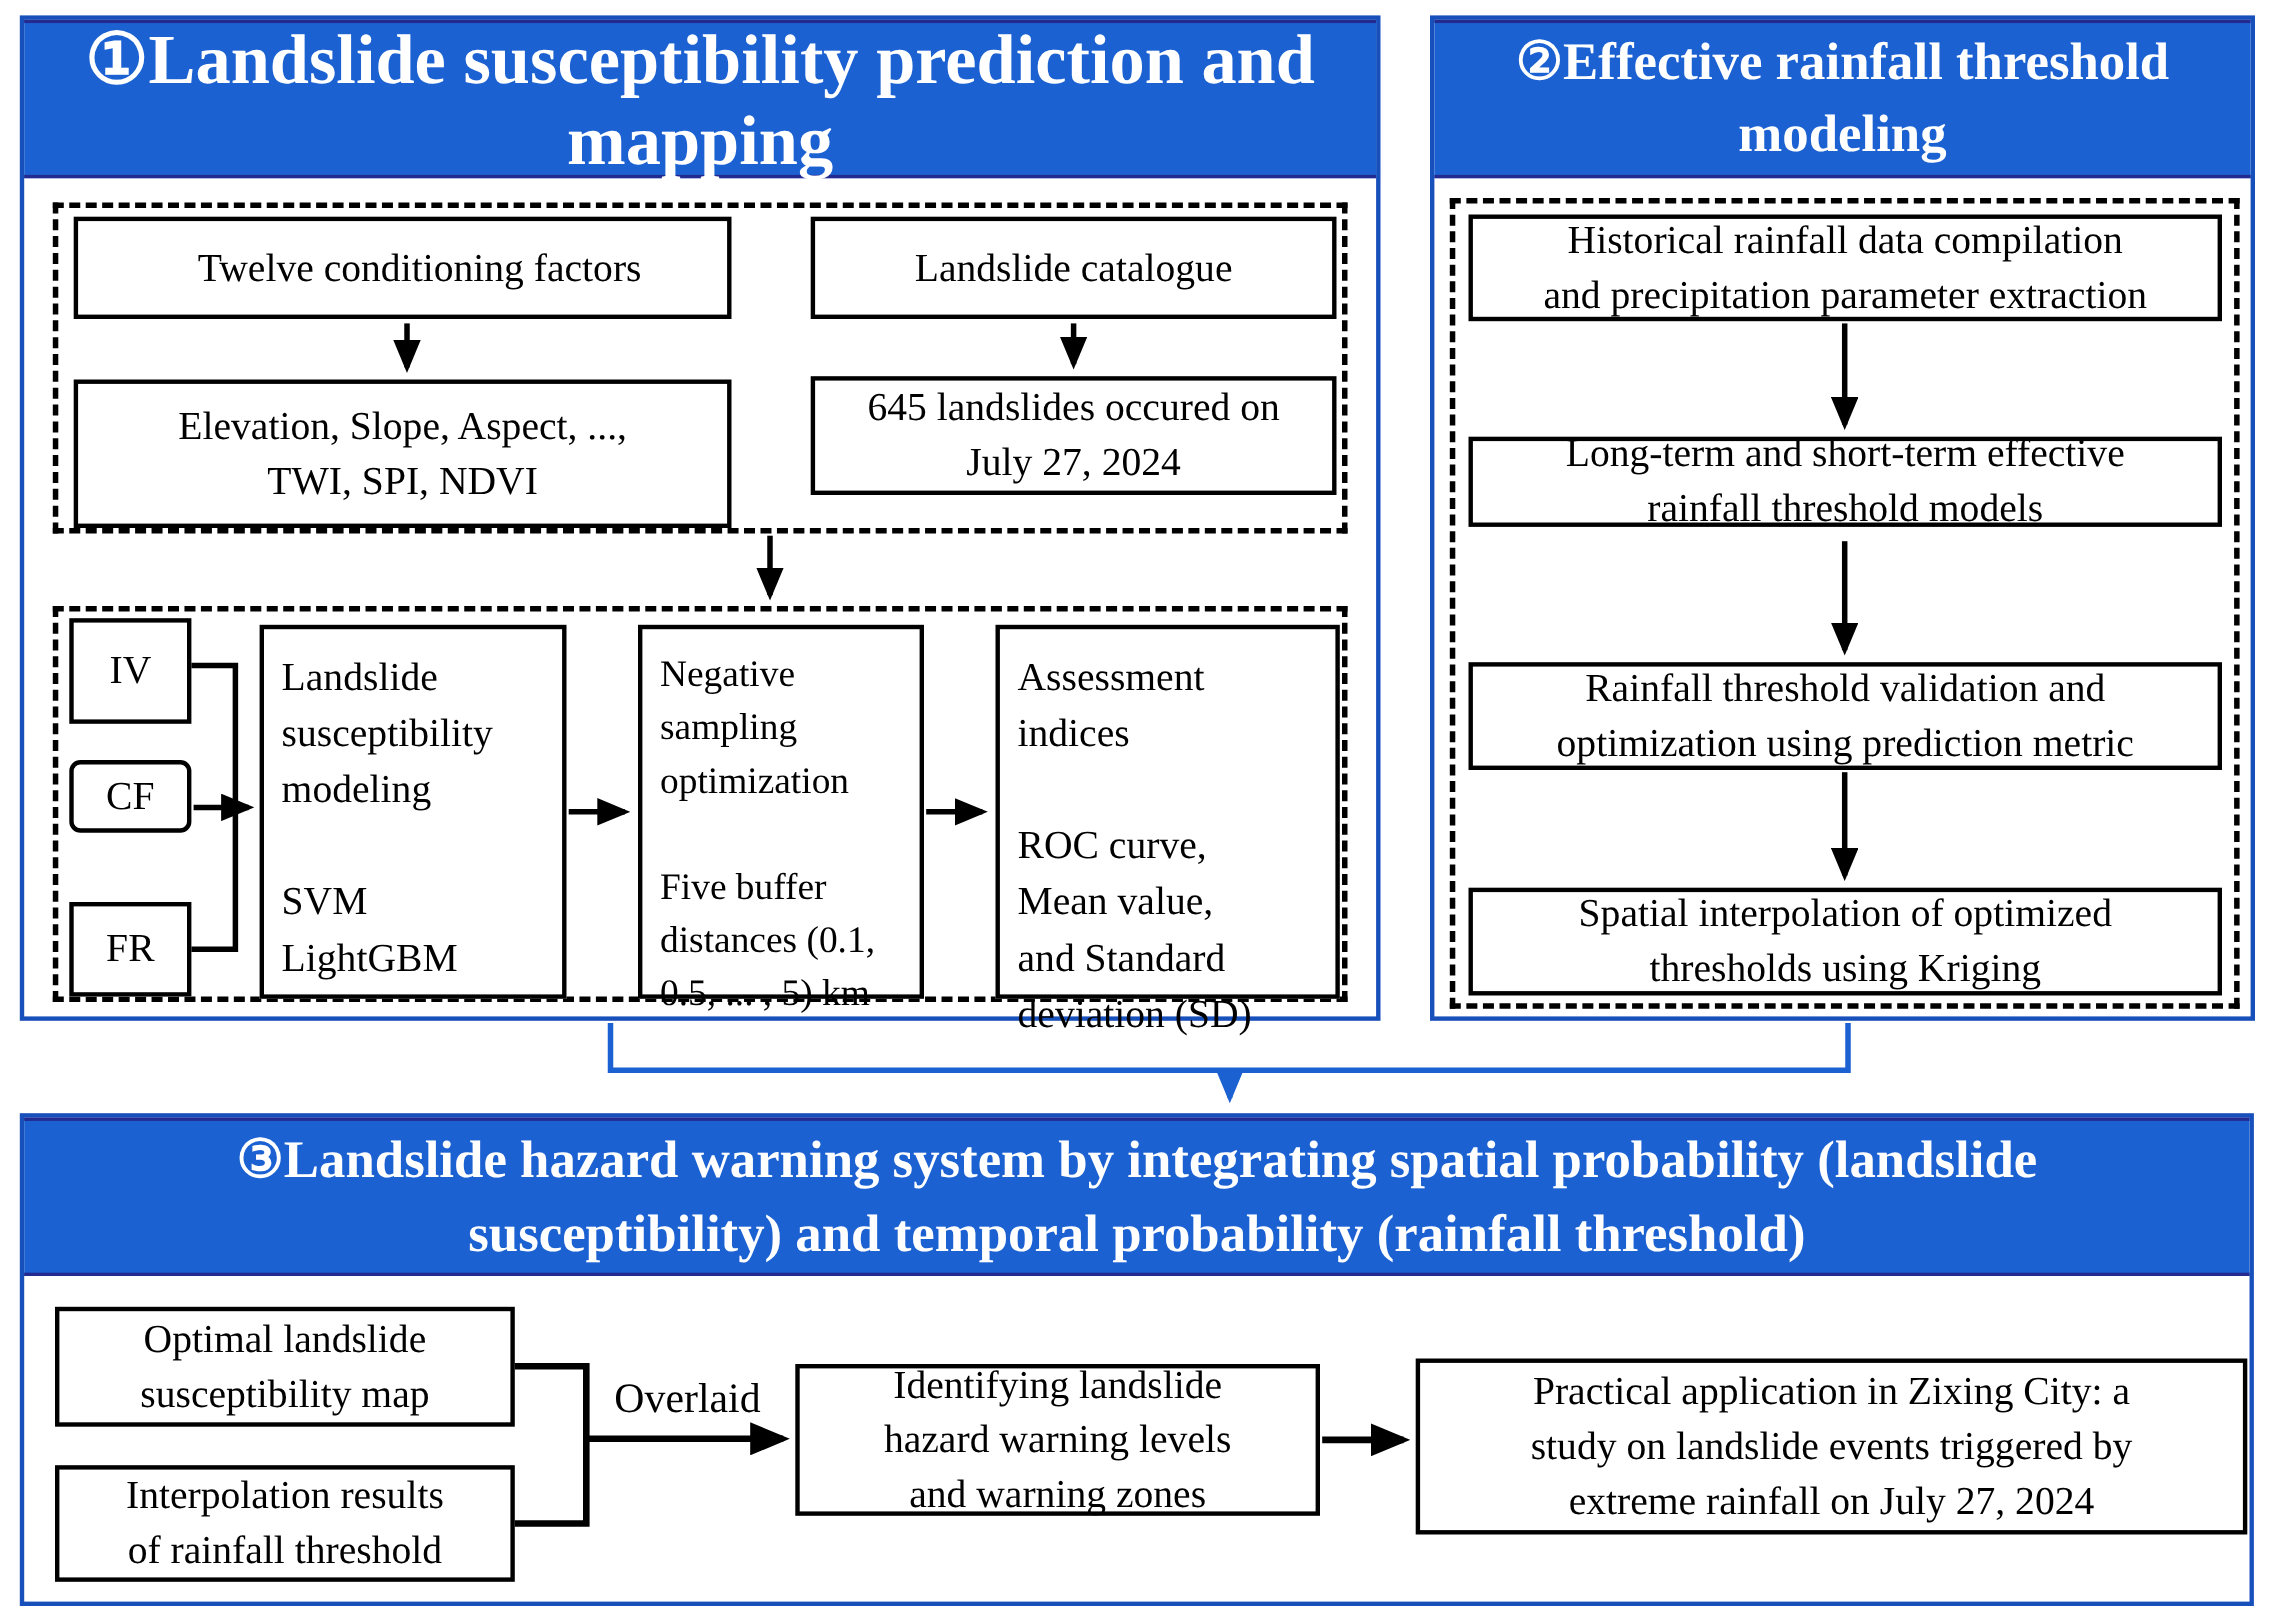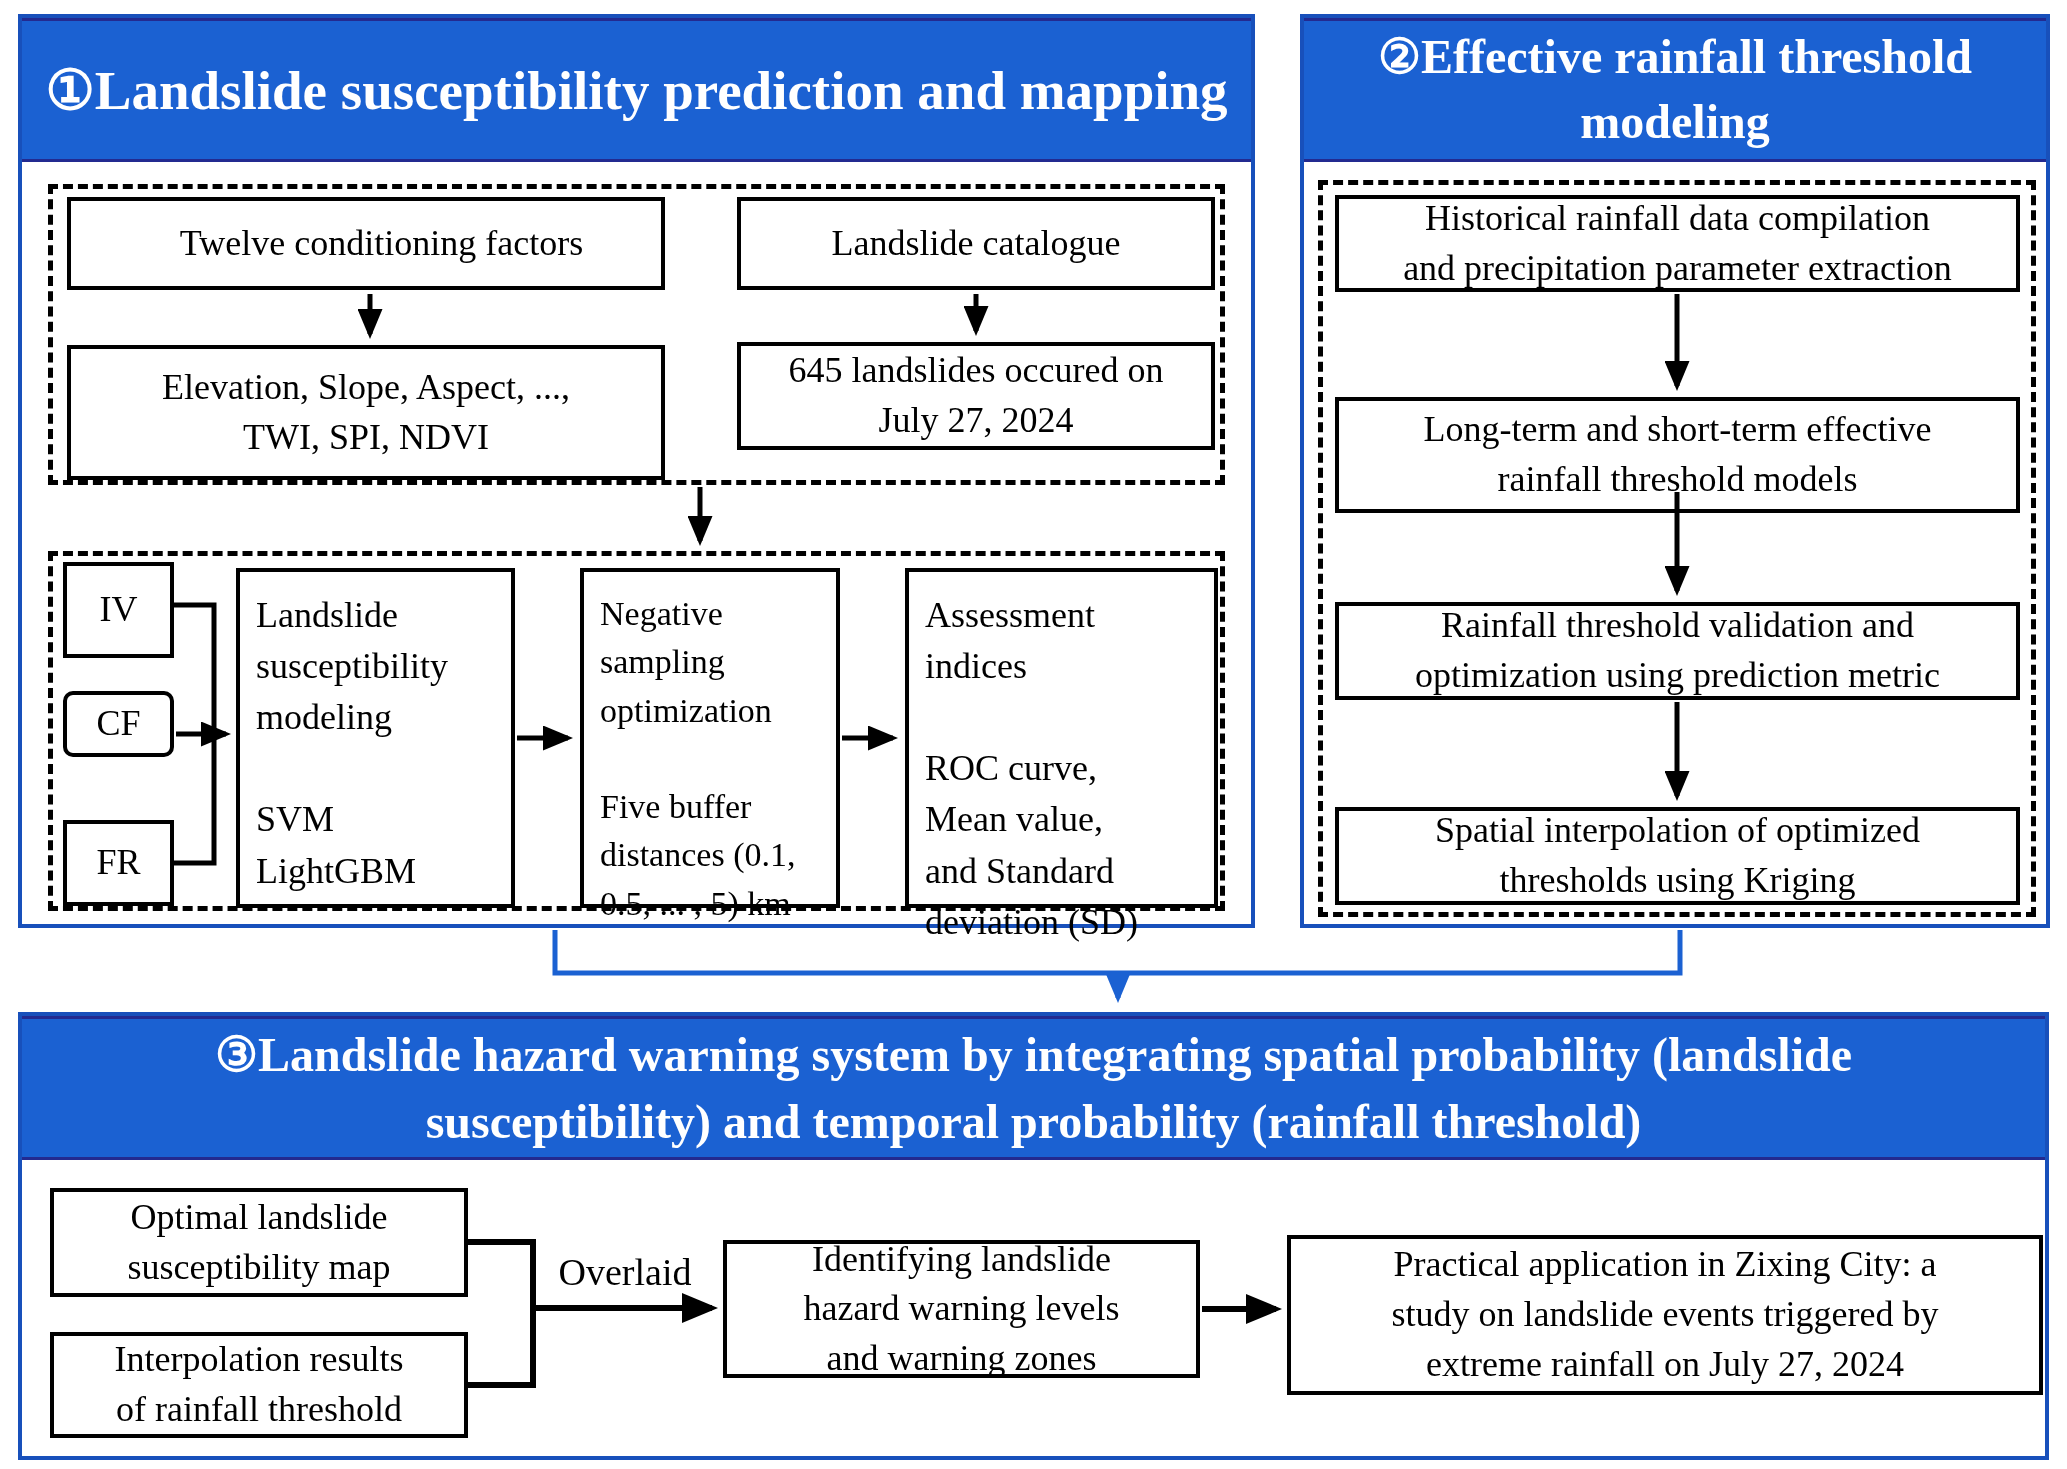--- a/index.html
+++ b/index.html
@@ -74,21 +74,21 @@
     left: 0; top: 0;
     width: 2067px;
     height: 1469px;
     pointer-events: none;
   }
 </style>
 </head>
 <body>
 
 <div class="abs panel" style="left:18px; top:14px; width:1237px; height:914px;">
-  <div class="panel-header" style="height:144px; font-size:55px;">
+  <div class="panel-header" style="height:144px; font-size:64px;">
     <span>①Landslide susceptibility prediction and mapping</span>
   </div>
 </div>
 
 <div class="abs dashed" style="left:48px; top:184px; width:1177px; height:301px;"></div>
 
 <div class="abs box" style="left:67px; top:197px; width:598px; height:93px;padding-left:31px;">Twelve conditioning factors</div>
 
 <div class="abs box" style="left:737px; top:197px; width:478px; height:93px;">Landslide catalogue</div>
 
@@ -134,21 +134,21 @@
     <span>②Effective rainfall threshold
 modeling</span>
   </div>
 </div>
 
 <div class="abs dashed" style="left:1318px; top:180px; width:718px; height:737px;"></div>
 
 <div class="abs box" style="left:1335px; top:195px; width:685px; height:97px;">Historical rainfall data compilation
 and precipitation parameter extraction</div>
 
-<div class="abs box" style="left:1335px; top:397px; width:685px; height:116px;">Long-term and short-term effective
+<div class="abs box" style="left:1335px; top:397px; width:685px; height:82px;">Long-term and short-term effective
 rainfall threshold models</div>
 
 <div class="abs box" style="left:1335px; top:602px; width:685px; height:98px;">Rainfall threshold validation and
 optimization using prediction metric</div>
 
 <div class="abs box" style="left:1335px; top:807px; width:685px; height:98px;">Spatial interpolation of optimized
 thresholds using Kriging</div>
 
 <div class="abs panel" style="left:18px; top:1012px; width:2031px; height:448px;">
   <div class="panel-header" style="height:144px; font-size:48px; line-height:1.4;">

